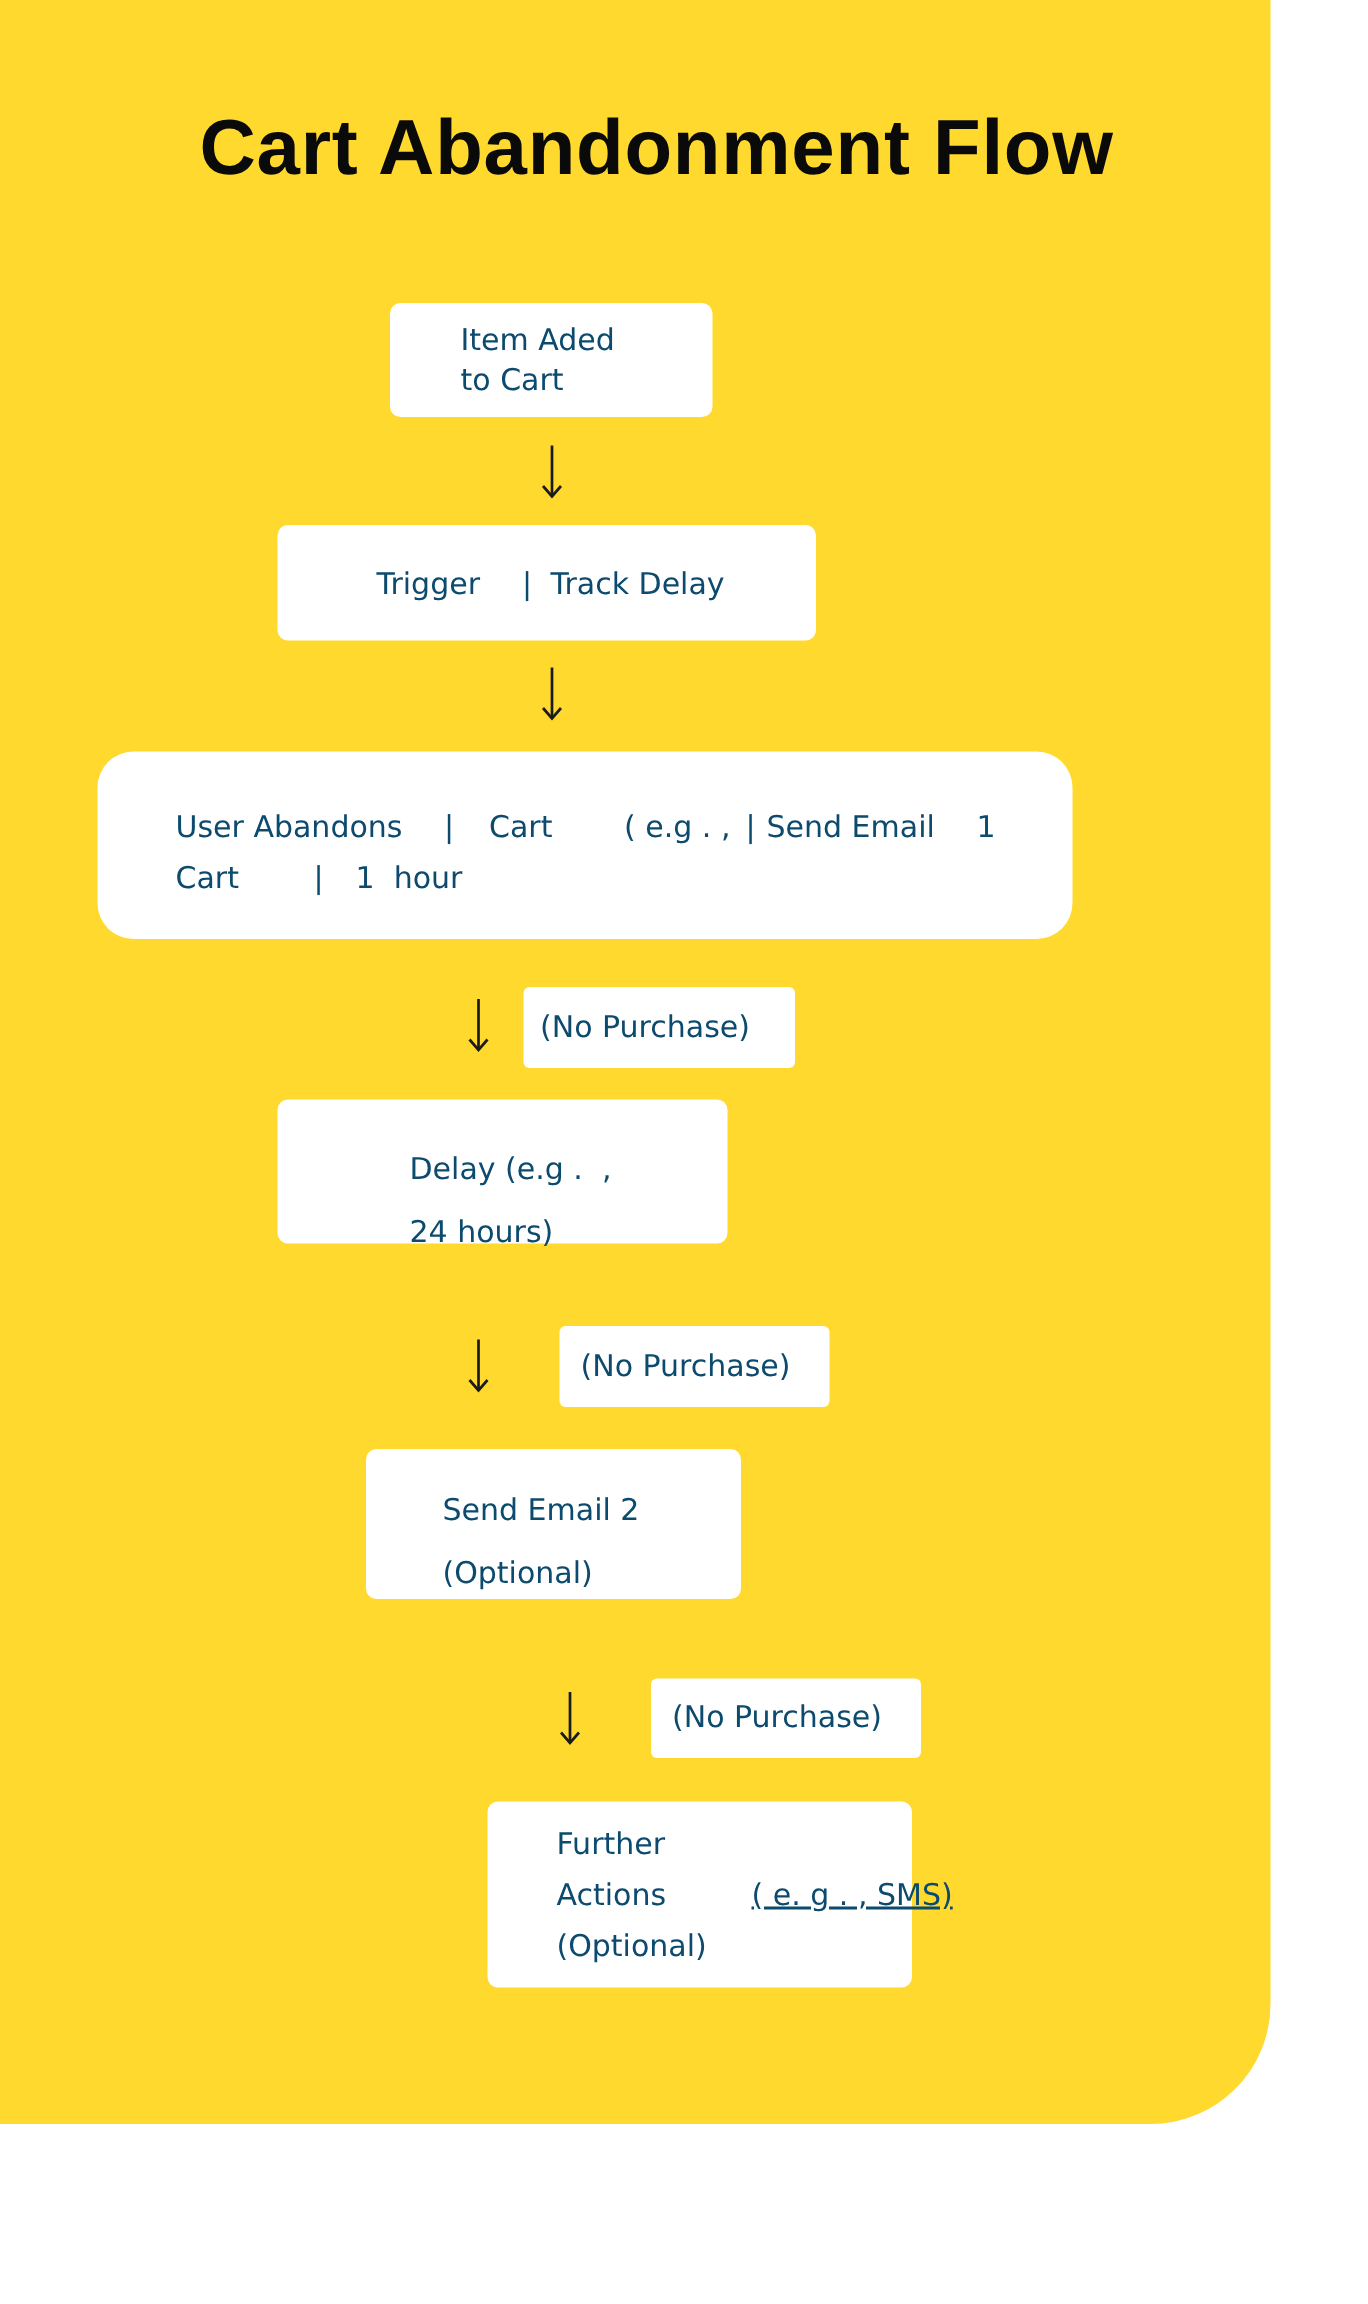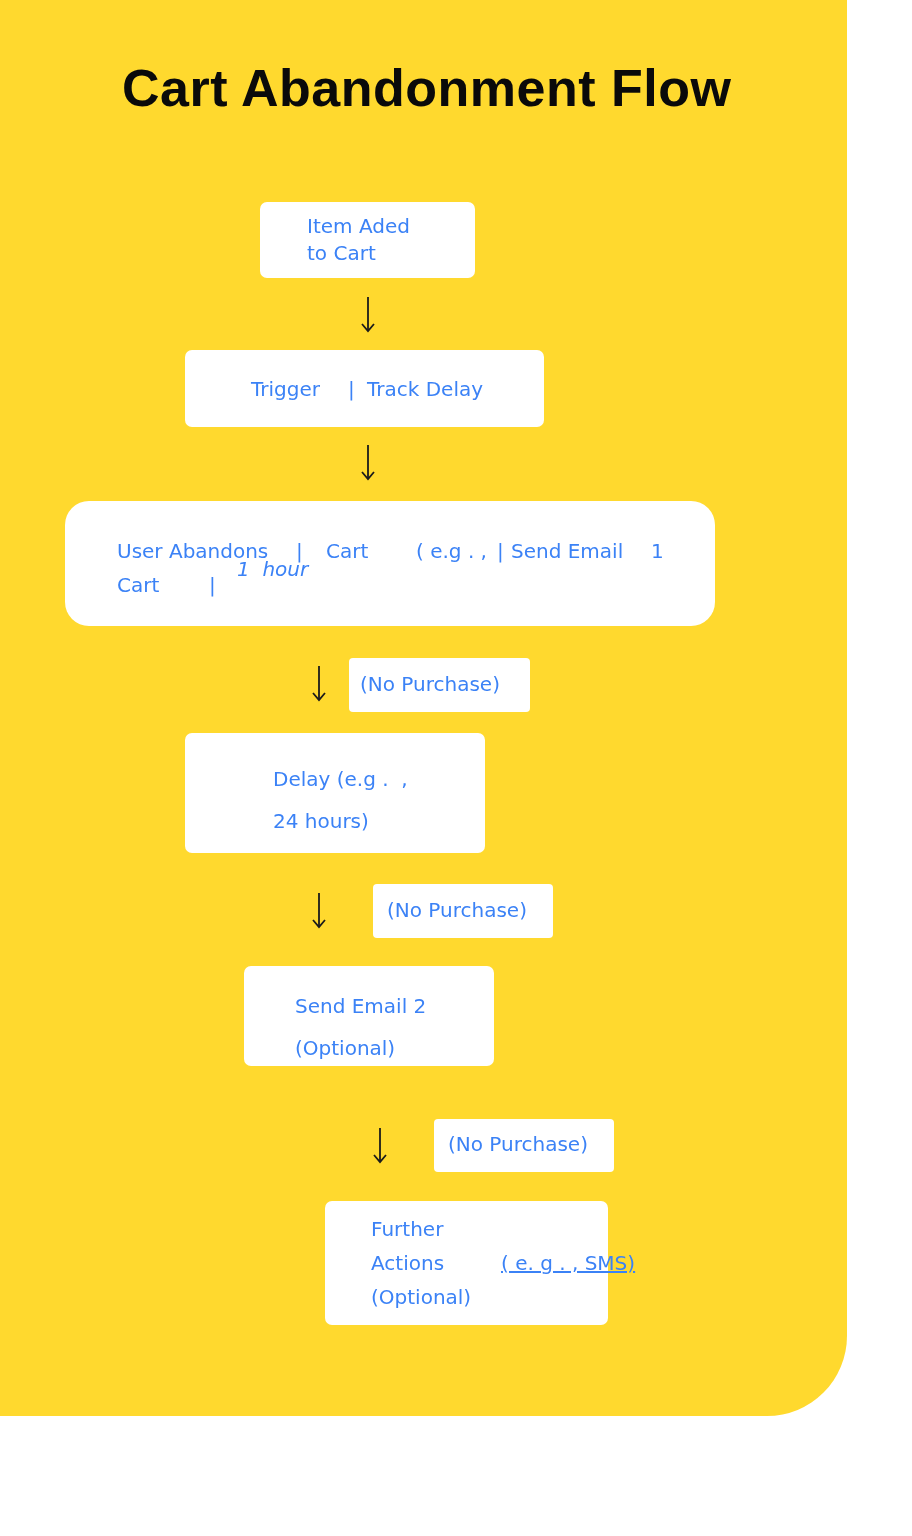--- a/index.html
+++ b/index.html
@@ -39,36 +39,36 @@
     .box {
       position: absolute;
       background: #ffffff;
       border-radius: 7px;
       box-sizing: border-box;
     }
     .txt {
       position: absolute;
       font-size: 20px;
       white-space: pre;
-      color: #3b82f6;
+      color: #0c4a6e;
       font-family: "DejaVu Sans", sans-serif;
     }
     .arrow {
       position: absolute;
       width: 16px;
       height: 38px;
     }
     .arrow svg { display: block; }
   </style>
 </head>
 <body>
 
 <div class="panel"></div>
 
-<h1 class="title" style="margin:0;">Cart Abandonment Flow</h1>
+<h1 class="title" style="margin:11px;">Cart Abandonment Flow</h1>
 
 <div class="box" style="left:260px; top:202px; width:215px; height:76px;">
   <span class="txt" style="left:47px; top:12px;">Item Aded</span>
   <span class="txt" style="left:47px; top:39px;">to Cart</span>
 </div>
 
 <div class="arrow" style="left:360px; top:296px;">
   <svg width="16" height="38" viewBox="0 0 16 38">
       <line x1="8" y1="1" x2="8" y2="35" stroke="#1b1b1b" stroke-width="1.8"></line>
       <polyline points="2,28 8,35 14,28" fill="none" stroke="#1b1b1b" stroke-width="1.8"></polyline>
@@ -91,34 +91,34 @@
 <div class="box" style="left:65px; top:501px; width:650px; height:125px; border-radius:24px;">
   <span class="txt" style="left:52px; top:38px;">User Abandons</span>
   <span class="txt" style="left:231px; top:38px;">|</span>
   <span class="txt" style="left:261px; top:38px;">Cart</span>
   <span class="txt" style="left:351px; top:38px;">( e.g . ,</span>
   <span class="txt" style="left:432px; top:38px;">|</span>
   <span class="txt" style="left:446px; top:38px;">Send Email</span>
   <span class="txt" style="left:586px; top:38px;">1</span>
   <span class="txt" style="left:52px; top:72px;">Cart</span>
   <span class="txt" style="left:144px; top:72px;">|</span>
-  <span class="txt" style="left:172px; top:56px;font-style:italic;">1  hour</span>
+  <span class="txt" style="left:172px; top:72px;">1  hour</span>
 </div>
 
 <div class="arrow" style="left:311px; top:665px;">
   <svg width="16" height="38" viewBox="0 0 16 38">
       <line x1="8" y1="1" x2="8" y2="35" stroke="#1b1b1b" stroke-width="1.8"></line>
       <polyline points="2,28 8,35 14,28" fill="none" stroke="#1b1b1b" stroke-width="1.8"></polyline>
     </svg>
 </div>
 <div class="box" style="left:349px; top:658px; width:181px; height:54px; border-radius:4px;">
   <span class="txt" style="left:11px; top:14px;">(No Purchase)</span>
 </div>
 
-<div class="box" style="left:185px; top:733px; width:300px; height:120px;">
+<div class="box" style="left:185px; top:733px; width:300px; height:96px;">
   <span class="txt" style="left:88px; top:34px;">Delay (e.g .  ,</span>
   <span class="txt" style="left:88px; top:76px;">24 hours)</span>
 </div>
 
 <div class="arrow" style="left:311px; top:892px;">
   <svg width="16" height="38" viewBox="0 0 16 38">
       <line x1="8" y1="1" x2="8" y2="35" stroke="#1b1b1b" stroke-width="1.8"></line>
       <polyline points="2,28 8,35 14,28" fill="none" stroke="#1b1b1b" stroke-width="1.8"></polyline>
     </svg>
 </div>

